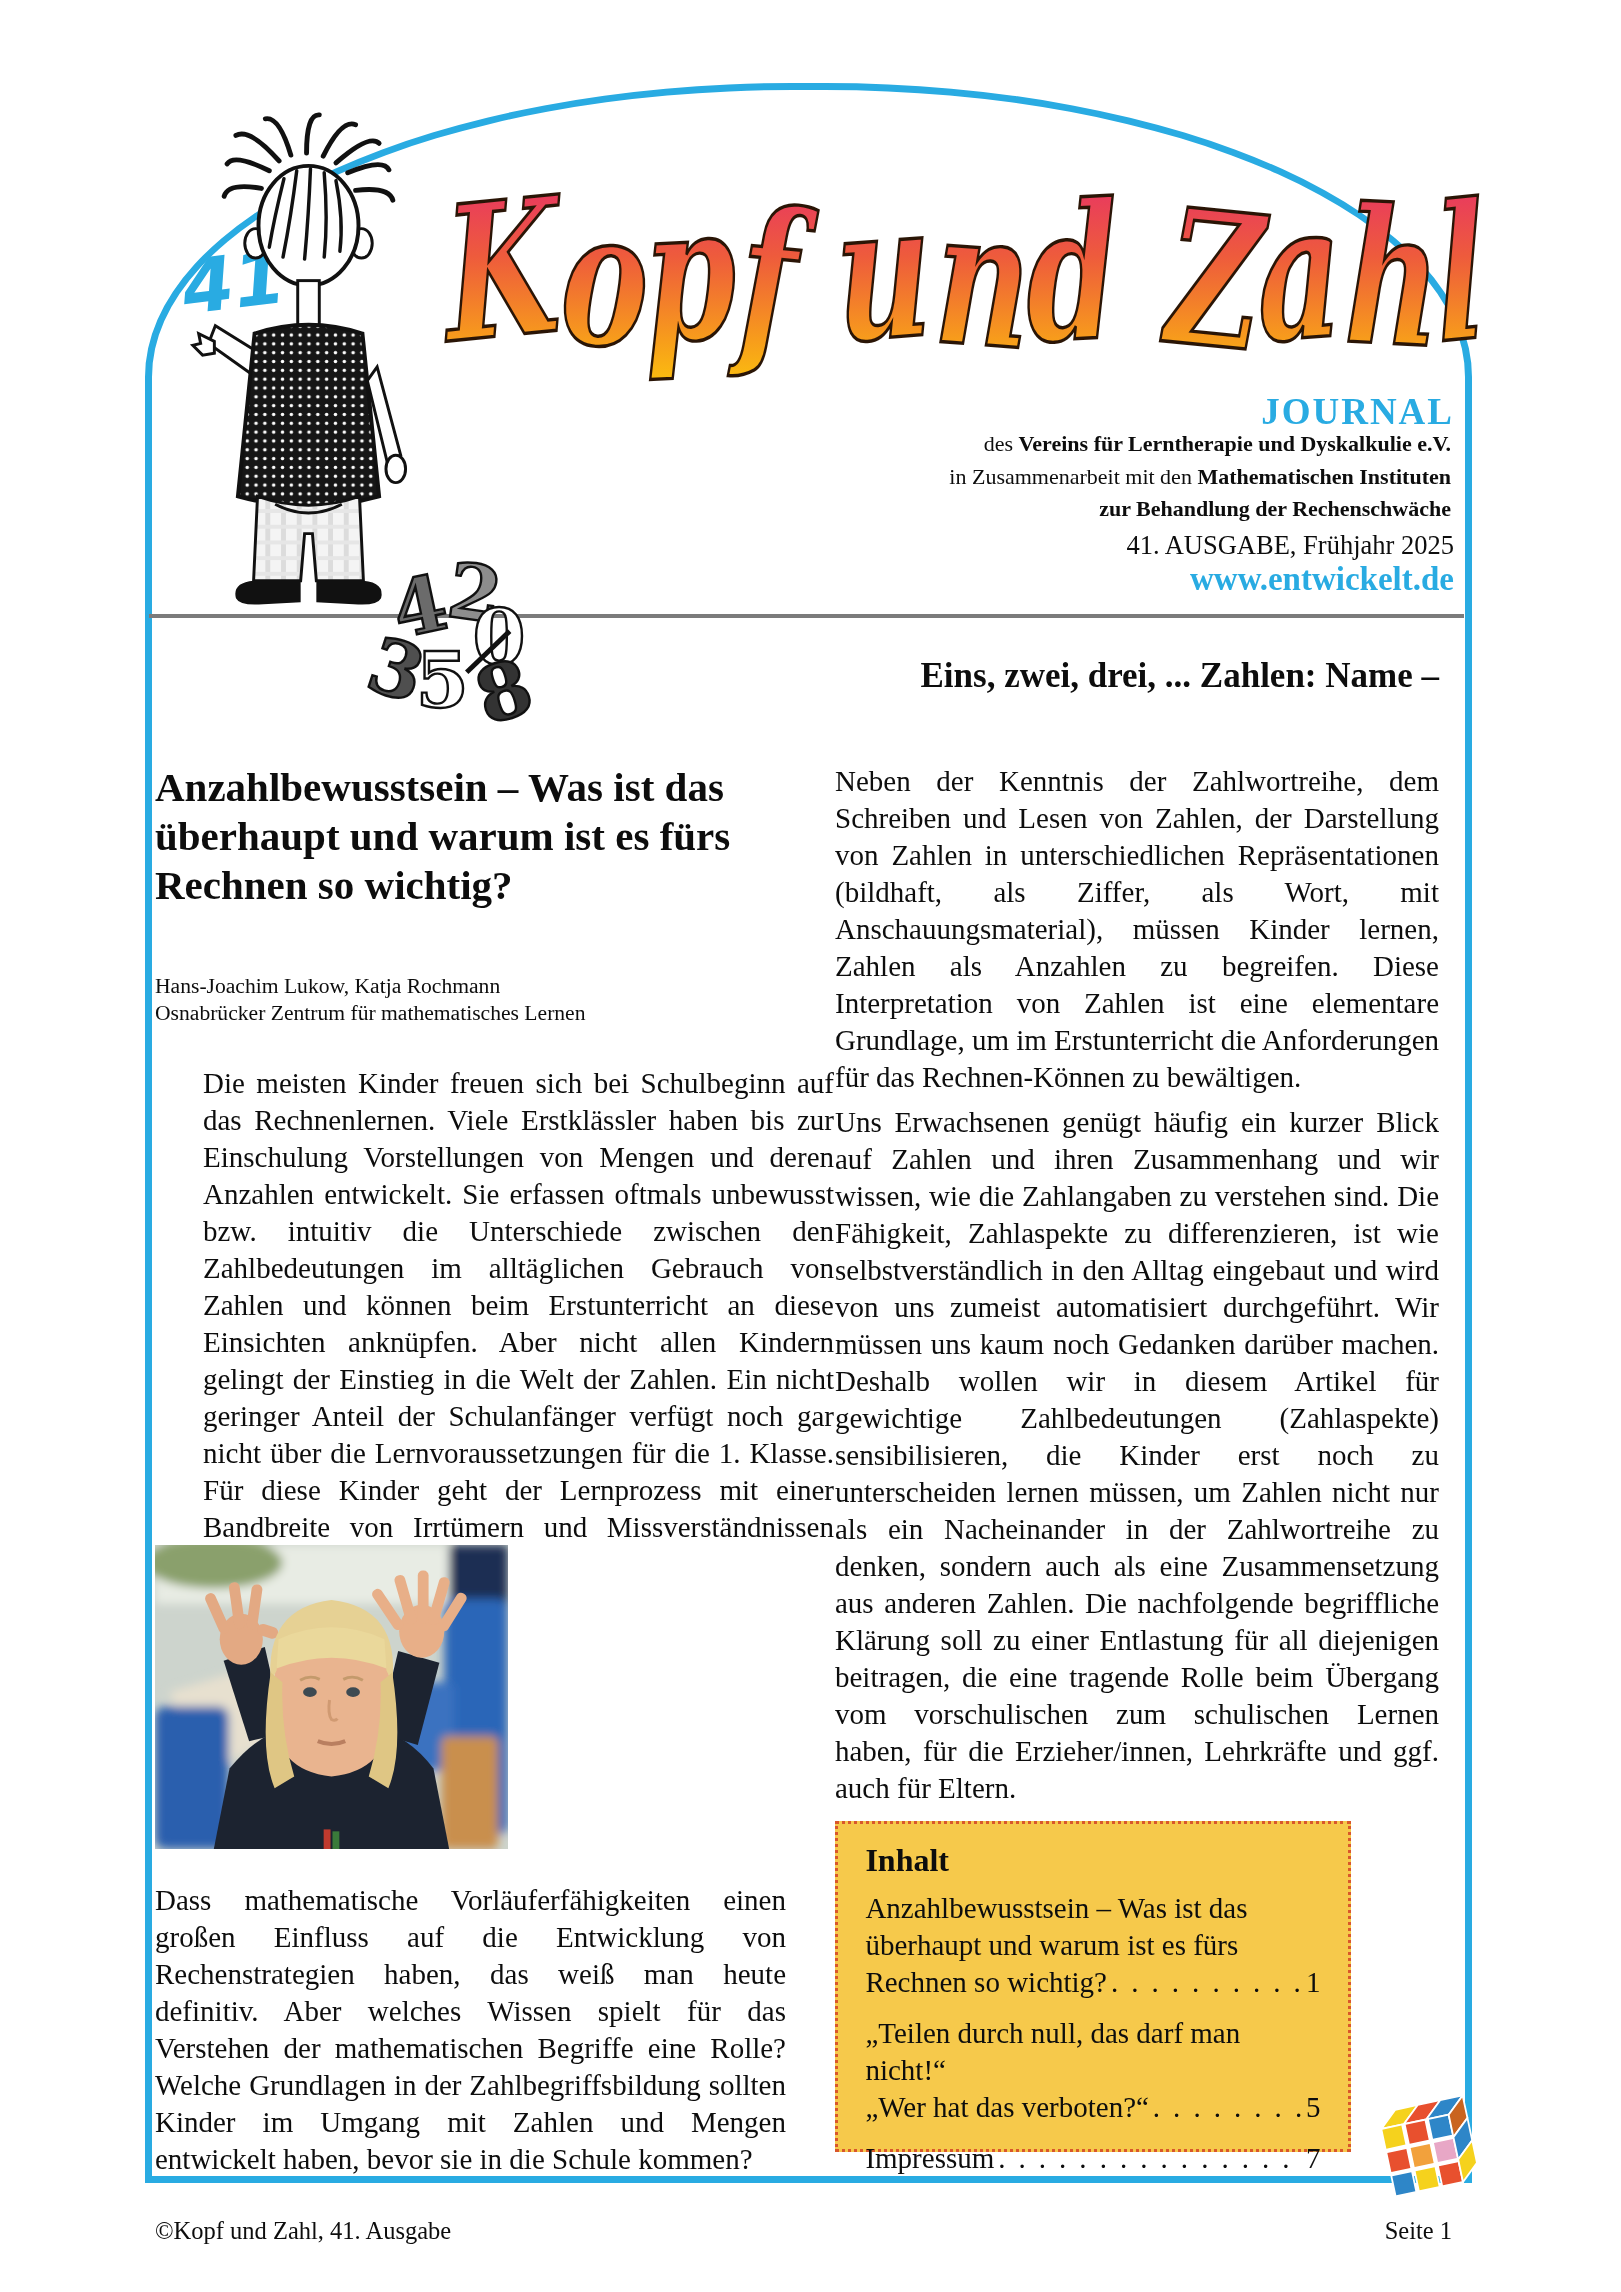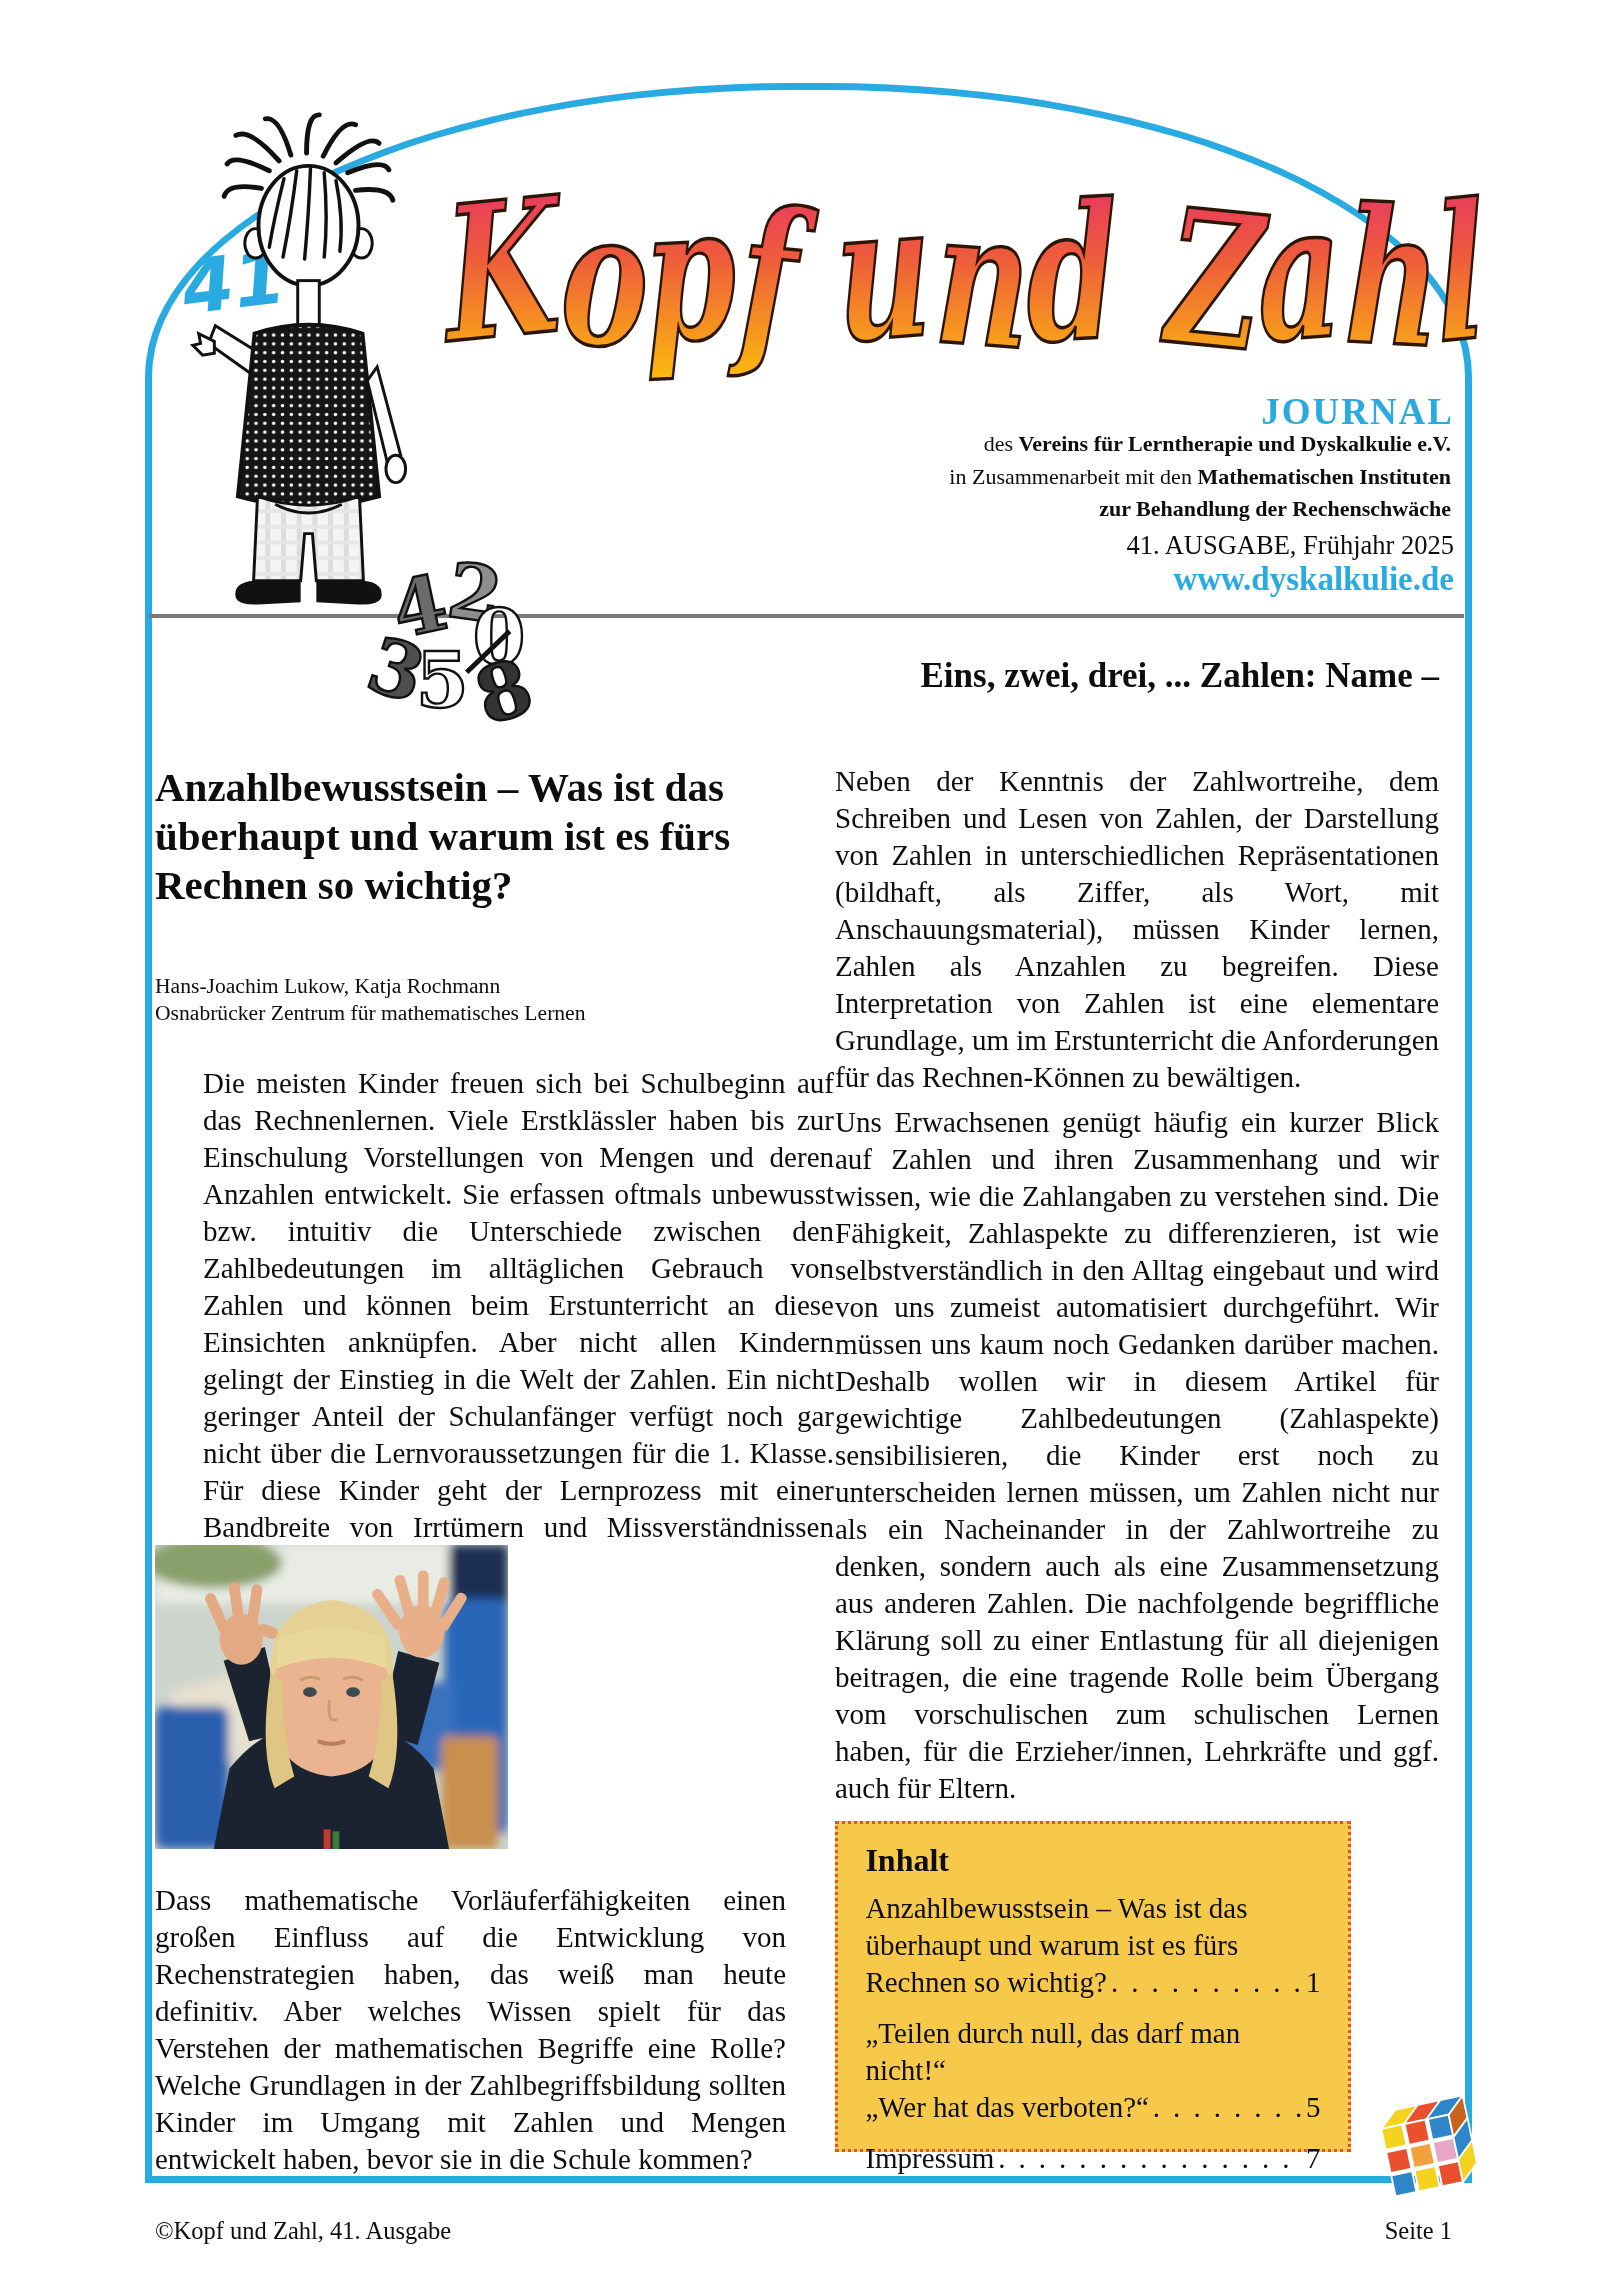--- a/index.html
+++ b/index.html
@@ -111,21 +111,21 @@
     </linearGradient>
   </defs>
   <text x="540" y="210" text-anchor="middle" font-family="'DejaVu Serif',serif" font-weight="bold" font-style="italic" font-size="190" textLength="1060" lengthAdjust="spacingAndGlyphs" fill="url(#logograd)" stroke="#2a1506" stroke-width="3.5" rotate="-4 3 -2 4 0 -3 3 -2 0 4 -3 2 -4">Kopf und Zahl</text>
 </svg>
 
 <div class="abs journal">JOURNAL</div>
 <div class="abs subline sub1"><span>des </span><b>Vereins für Lerntherapie und Dyskalkulie e.V.</b></div>
 <div class="abs subline sub2"><span>in Zusammenarbeit mit den </span><b>Mathematischen Instituten</b></div>
 <div class="abs subline sub3">zur Behandlung der Rechenschwäche</div>
 <div class="abs issueline">41. AUSGABE, Frühjahr 2025</div>
-<div class="abs website">www.dyskalkulie.de</div>
+<div class="abs website">www.entwickelt.de</div>
 
 <div class="abs grayline"></div>
 
 <svg class="abs numbers-svg" viewBox="0 0 180 180">
   <g font-family="'DejaVu Serif',serif" font-weight="bold" font-size="78" stroke="#111" stroke-width="2.5">
     <text x="28" y="86" fill="#6b6b6b" transform="rotate(-12 55 55)">4</text>
     <text x="86" y="72" fill="#8d8d8d" transform="rotate(8 110 40)">2</text>
     <text x="110" y="118" fill="#ffffff">0</text>
     <text x="6" y="150" fill="#4f4f4f" transform="rotate(18 30 120)">3</text>
     <text x="52" y="162" fill="#ffffff">5</text>

